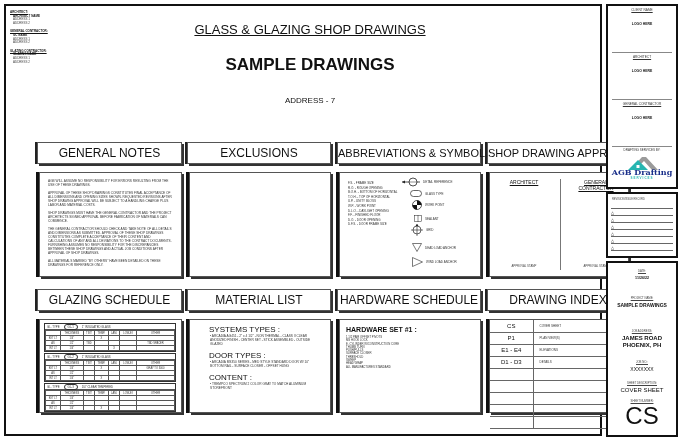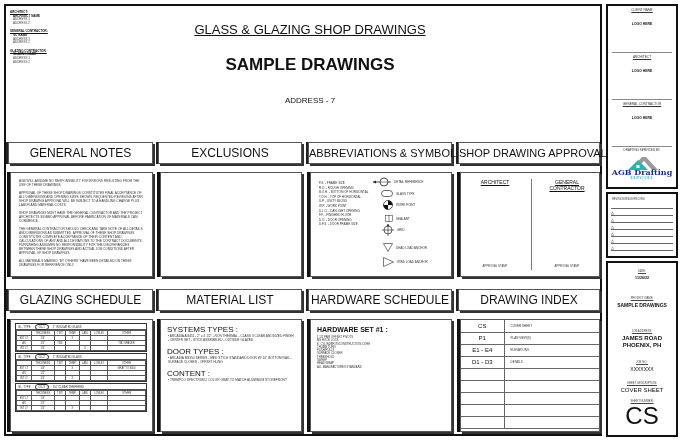--- a/index.html
+++ b/index.html
@@ -19,38 +19,38 @@
   .contacts .nm { font-weight: bold; padding-left: 3px; }
   .contacts .ad { padding-left: 3px; color: #444; }
 
   
   .title-sub { position: absolute; left: 160px; top: 22px; width: 300px; text-align: center; font-size: 13px; }
   .title-sub span { text-decoration: underline; }
   .title-main { position: absolute; left: 160px; top: 55px; width: 300px; text-align: center; font-size: 17px; font-weight: bold; }
   .title-addr { position: absolute; left: 160px; top: 96px; width: 300px; text-align: center; font-size: 8px; line-height: 10px; }
 
   
-  .panel { position: absolute; }
+  .panel { position: absolute; margin-left: 29px; }
   .panel .ptitle {
     position: absolute; left: 0; top: 0; height: 22px; right: 0;
     border: 1px solid #555; background: #fff;
     box-shadow: 2px 2px 0 #333, -2px 0 0 #222;
     text-align: center; font-size: 12px; line-height: 21px; white-space: nowrap;
   }
   .panel .pbody {
     position: absolute; left: 2px; top: 30px; right: 0; bottom: 0;
     border: 1px solid #555; background: #fff;
     box-shadow: 2px 2px 0 #333, -3px 0 0 #111;
   }
   .p1 { left: 8px; width: 145px; }
   .p2 { left: 158px; width: 144px; }
   .p3 { left: 308px; width: 144px; }
   .p4 { left: 458px; width: 142px; }
   .row1 { top: 142px; height: 135px; }
-  .row2 { top: 289px; height: 143px; }
+  .row2 { top: 289px; height: 124px; }
 
   .notes { padding: 6px 8px; font-size: 3.2px; line-height: 4px; color: #333; }
   .notes p { margin-bottom: 4px; }
 
   
   .abbr-list { position: absolute; left: 8px; top: 8px; font-size: 3px; line-height: 4.6px; color: #333; }
   .sym { position: absolute; left: 70px; display: flex; align-items: center; font-size: 3px; color: #333; }
   .sym svg { margin-right: 3px; }
 
   
@@ -59,21 +59,21 @@
   .appr-stamp { position: absolute; bottom: 8px; width: 68px; text-align: center; font-size: 2.8px; color: #444; }
 
   
   .gl-table { position: absolute; left: 4px; width: 132px; border: 1px solid #333; }
   .gl-table table { width: 100%; border-collapse: collapse; font-size: 2.6px; }
   .gl-table td { border: 0.5px solid #555; height: 5px; padding: 0 1px; text-align: center; color: #333; }
   .gl-head { font-size: 2.8px; height: 6px; display: flex; align-items: center; padding-left: 2px; border-bottom: 0.5px solid #555; color:#333; }
   .gl-pill { border: 0.6px solid #333; border-radius: 3px; padding: 0 3px; margin: 0 4px; }
 
   
-  .mat { padding: 5px 6px; }
+  .mat { padding: 5px 19px; }
   .mat .mh { font-size: 8px; margin-top: 5px; }
   .mat .mh:first-child { margin-top: 0; }
   .mat .mt { font-size: 3.2px; line-height: 4px; color: #333; padding-left: 1px; }
 
   
   .hw { padding: 6px 6px; }
   .hw .hh { font-size: 7px; font-weight: bold; margin-bottom: 3px; }
   .hw .hl { font-size: 2.8px; line-height: 3.3px; color: #333; }
 
   

